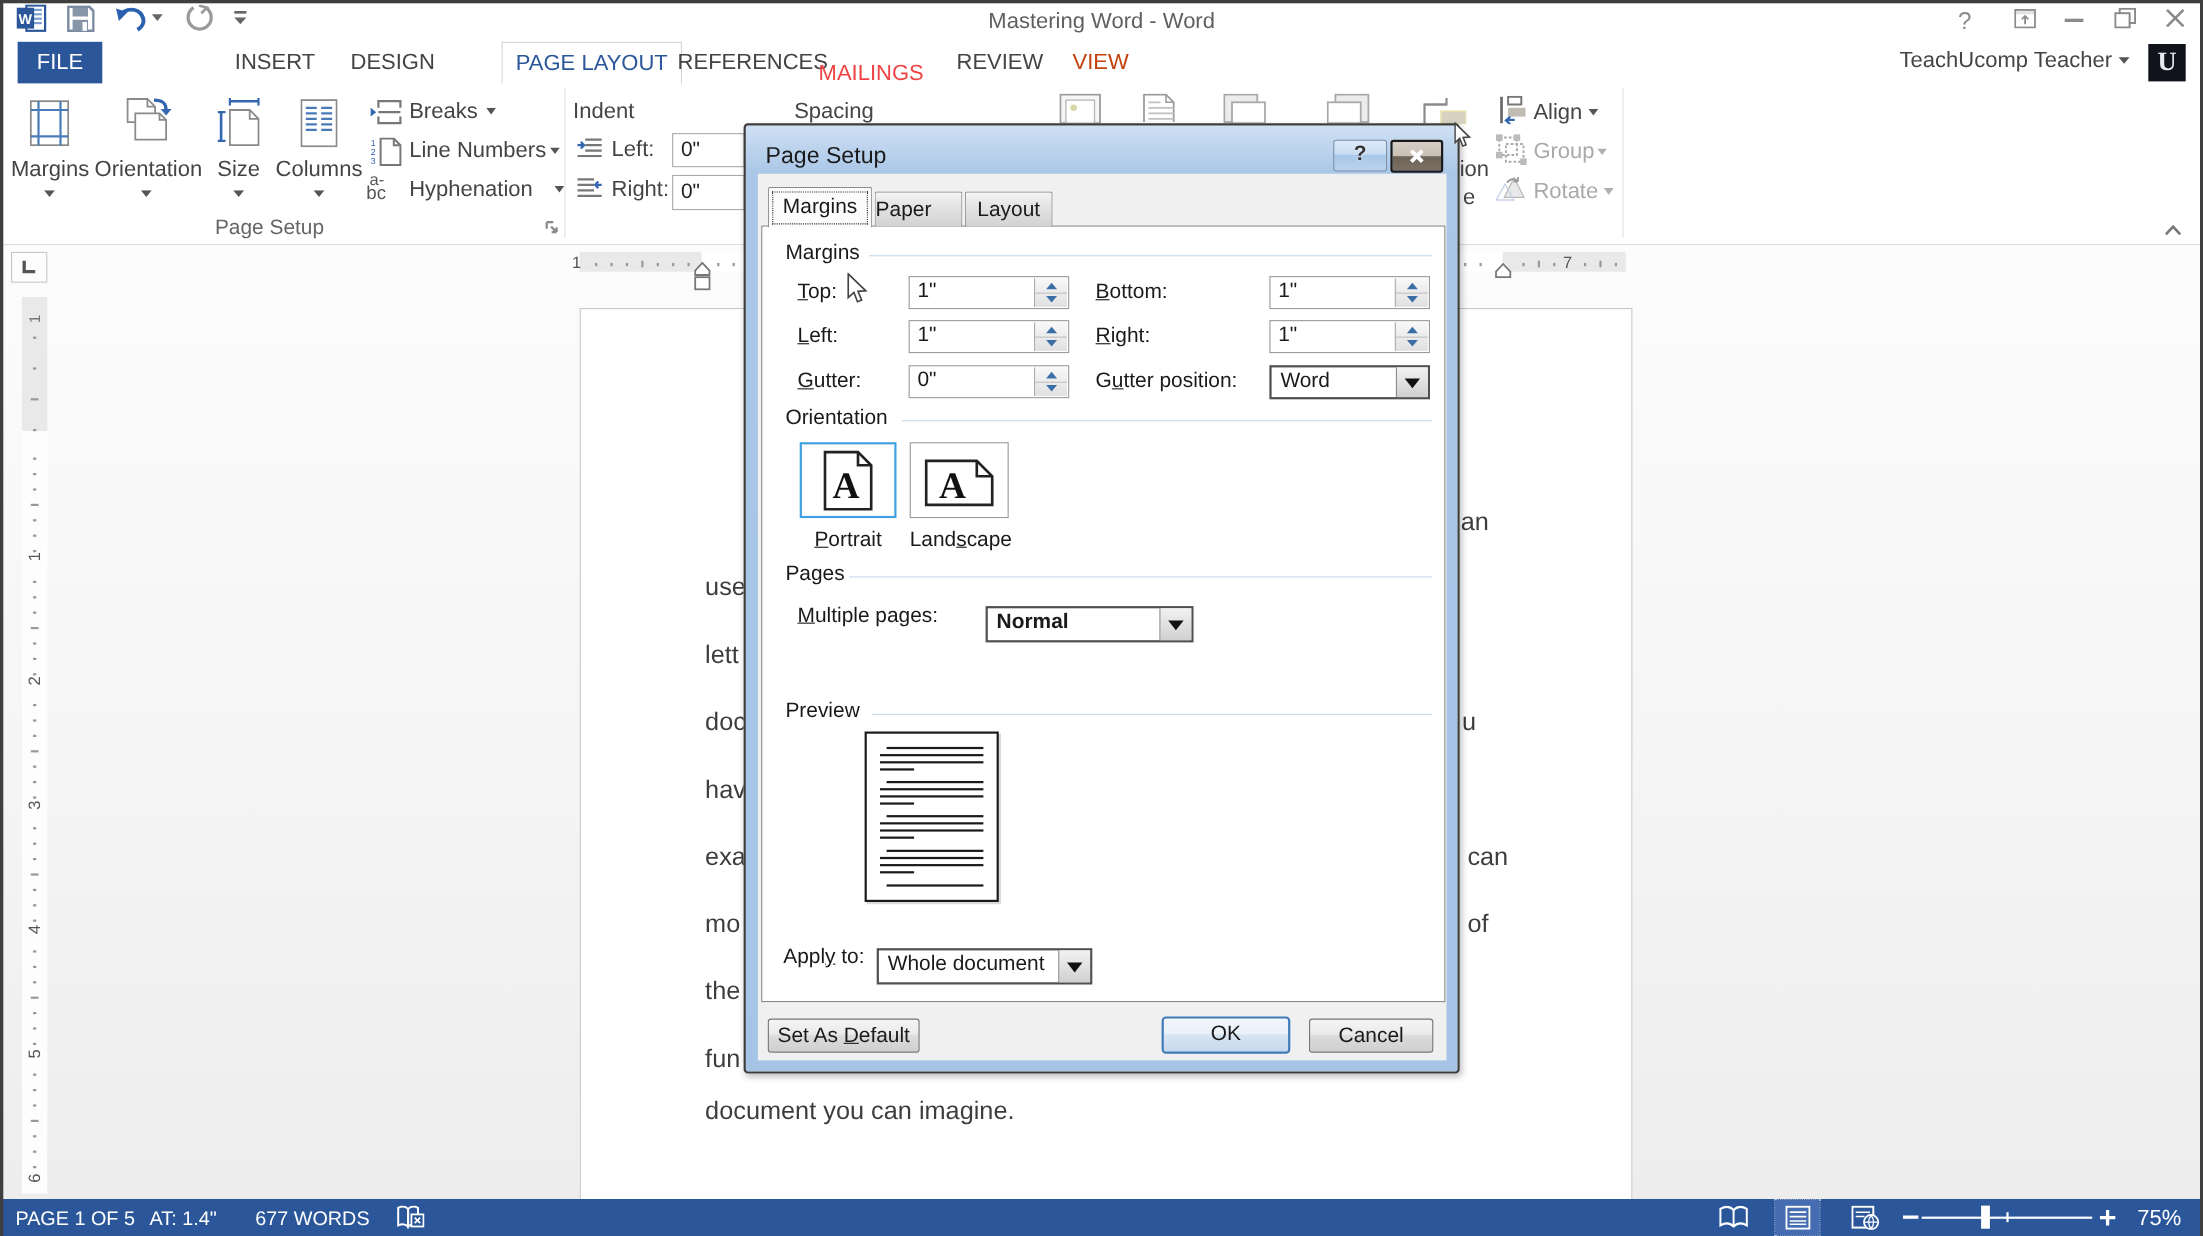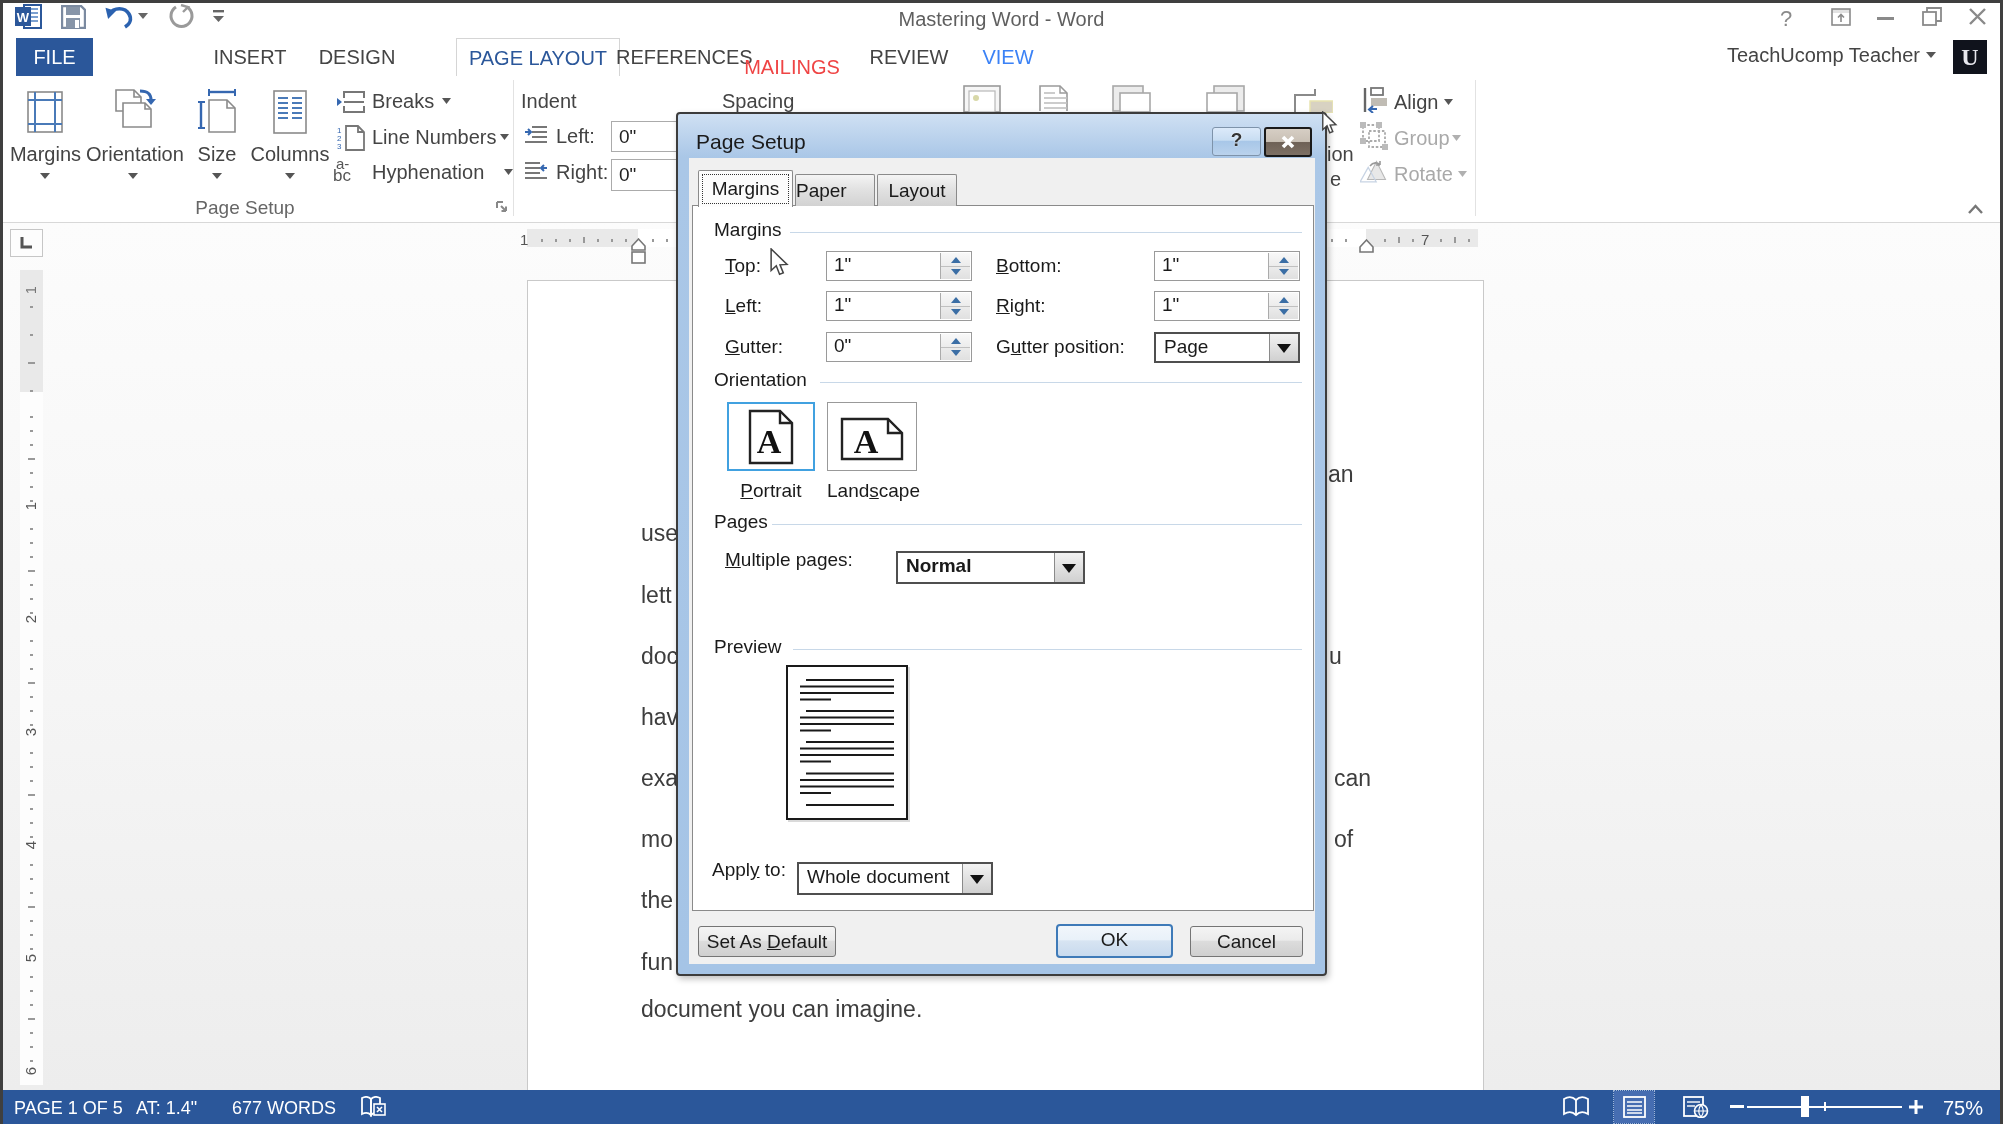--- a/index.html
+++ b/index.html
@@ -70,21 +70,21 @@
 
 <div class="abs" style="left:0;top:36px;width:2003px;height:40px;background:#fff;"></div>
 <div class="abs" style="left:16px;top:38px;width:77px;height:38px;background:#2b579a;color:#fff;font-size:20px;text-align:center;line-height:38px;">FILE</div>
 <div class="abs txt" style="left:110px;top:38px;width:76px;text-align:center;line-height:38px;font-size:20px;color:#444;margin-top:41px;">HOME</div>
 <div class="abs txt" style="left:207px;top:38px;width:86px;text-align:center;line-height:38px;font-size:20px;color:#444;">INSERT</div>
 <div class="abs txt" style="left:313px;top:38px;width:88px;text-align:center;line-height:38px;font-size:20px;color:#444;">DESIGN</div>
 <div class="abs" style="left:412px;top:38px;width:164px;height:40px;background:#fff;border:1px solid #d5d5d5;border-bottom:none;color:#2b579a;font-size:20px;text-align:center;line-height:38px;margin-left:44px;">PAGE LAYOUT</div>
 <div class="abs txt" style="left:588px;top:38px;width:126px;text-align:center;line-height:38px;font-size:20px;color:#444;margin-left:28px;">REFERENCES</div>
 <div class="abs txt" style="left:737px;top:33px;width:110px;text-align:center;line-height:38px;font-size:20px;color:#ef4444;margin-top:15px;">MAILINGS</div>
 <div class="abs txt" style="left:867px;top:38px;width:84px;text-align:center;line-height:38px;font-size:20px;color:#444;">REVIEW</div>
-<div class="abs txt" style="left:975px;top:38px;width:66px;text-align:center;line-height:38px;font-size:20px;color:#3b82f6;">VIEW</div>
+<div class="abs txt" style="left:975px;top:38px;width:66px;text-align:left;line-height:38px;font-size:20px;color:#c2410c;">VIEW</div>
 <div class="abs txt" style="left:1700px;top:38px;width:220px;text-align:right;line-height:34px;font-size:20px;color:#444;">TeachUcomp Teacher</div>
 <svg class="abs" style="left:1926px;top:51px;" width="11" height="8" viewBox="0 0 11 8">
       <polygon points="0,1 10,1 5,7" fill="#555"></polygon>
     </svg>
 <div class="abs" style="left:1953px;top:40px;width:34px;height:34px;background:#10131c;color:#e8e8ee;font-size:24px;text-align:center;line-height:34px;font-family:'Liberation Serif',serif;font-weight:bold;">U</div>
 
 <div class="abs" style="left:0;top:76px;width:2003px;height:147px;background:#fff;border-bottom:1px solid #d8d8d8;"></div>
 
 <svg class="abs" style="left:27px;top:91px;" width="36" height="42" viewBox="0 0 36 42">
   <rect x="1" y="1" width="34" height="40" fill="#fff" stroke="#8a8a8a" stroke-width="1.6"></rect>
@@ -470,21 +470,21 @@
     </div>
 <div class="abs spin" style="left:826px;top:332px;width:146px;height:30px;">
       <span class="sv">0"</span>
       <span class="sb">
         <i class="su"></i>
         <i class="sd"></i>
       </span>
     </div>
 
 <div class="abs combo" style="left:1154px;top:332px;width:146px;height:31px;">
-      <span class="cv">Page</span>
+      <span class="cv">Word</span>
       <span class="cb">
         <i class="ca"></i>
       </span>
     </div>
 
 <div class="abs txt" style="left:714px;top:369px;font-size:19px;color:#1a1a1a;">Orientation</div>
 <div class="abs" style="left:820px;top:382px;width:482px;height:1px;background:#c8d8e8;"></div>
 <div class="abs" style="left:727px;top:402px;width:88px;height:69px;background:#fff;border:2px solid #41a1e0;"></div>
 <svg class="abs" style="left:748px;top:409px;" width="46" height="56" viewBox="0 0 46 56">
   <path d="M2 2 h30 l12 12 v40 h-42 z" fill="#fff" stroke="#222" stroke-width="2.4"></path>

